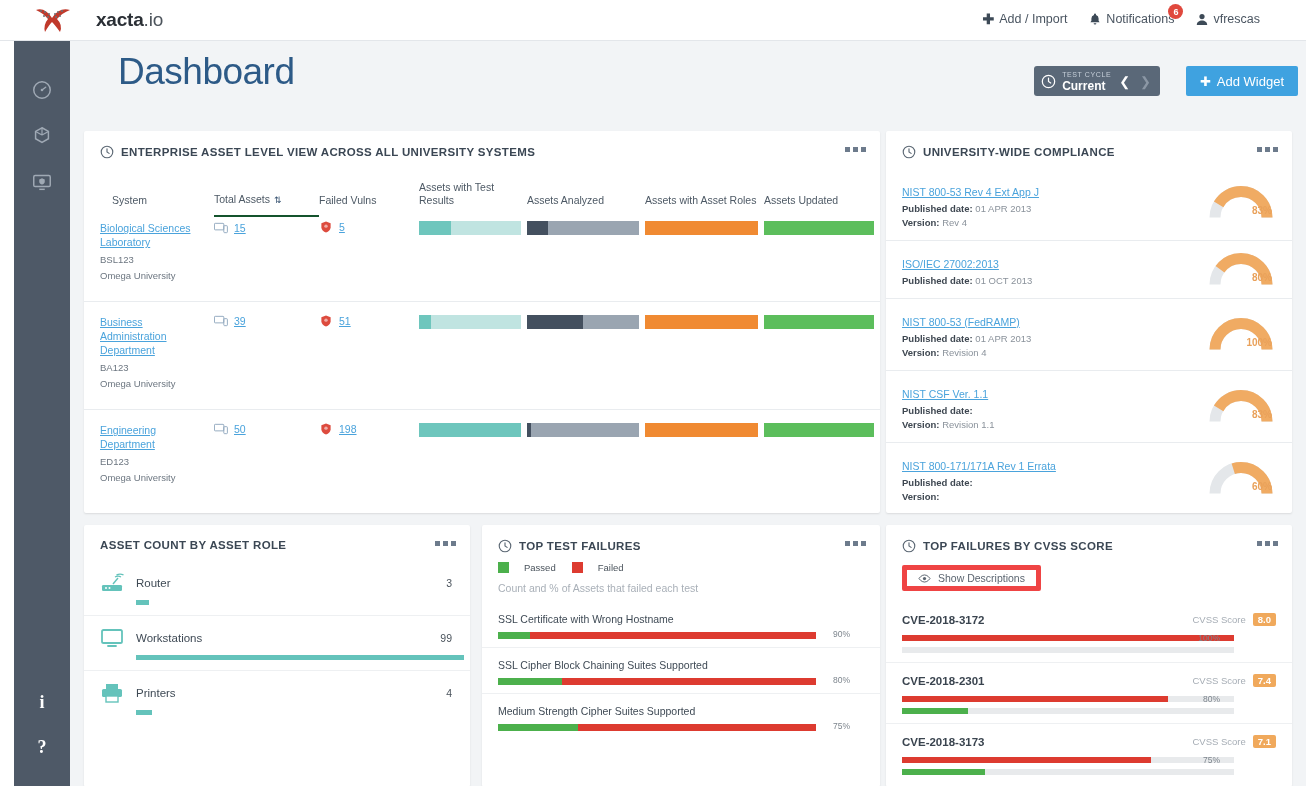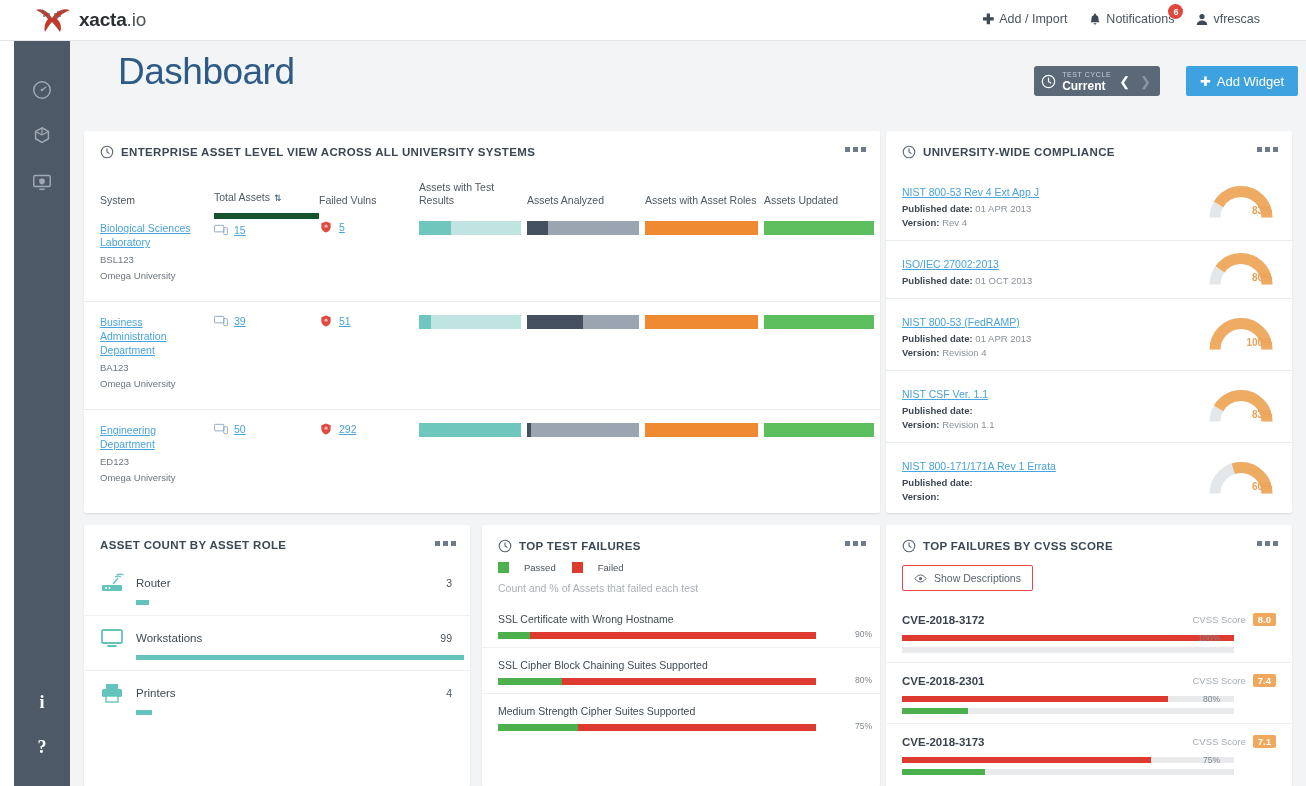--- a/index.html
+++ b/index.html
@@ -8,21 +8,21 @@
     font-family: "Liberation Sans", sans-serif;
     background: #ffffff;
     overflow: hidden;
   }
 
   
   .topbar {
     position: absolute; top: 0; left: 0; width: 1306px; height: 41px;
     background: #ffffff; border-bottom: 1px solid #e3e6ea;
   }
-  .logo-wrap { position: absolute; left: 32px; top: 5px; display: flex; align-items: center; gap: 5px; }
+  .logo-wrap { position: absolute; left: 32px; top: 5px; display: flex; align-items: center; gap: 22px; }
   .logo-mark { width: 42px; height: 30px; }
   .logo-text { font-size: 19px; color: #3b4148; letter-spacing: -.2px; }
   .logo-text b { font-weight: bold; color: #2a2f35; }
   .logo-text span.io { color: #4d545c; font-weight: normal; }
 
   .topnav { position: absolute; right: 46px; top: 12px; display: flex; align-items: center; gap: 22px; }
   .topnav-item {
     display: flex; align-items: center; gap: 5px;
     font-size: 12.5px; color: #4a5561; cursor: pointer; position: relative;
   }
@@ -86,22 +86,22 @@
   .kebab { position: absolute; right: 14px; top: 16px; display: flex; gap: 3px; cursor: pointer; }
   .kebab i { width: 5px; height: 5px; background: #6d7b8c; display: block; }
 
   
   #p-enterprise { left: 14px; top: 90px; width: 796px; height: 382px; }
   table.ent { width: 100%; border-collapse: collapse; margin-top: 22px; table-layout: fixed; }
   table.ent th {
     font-size: 10.5px; color: #4d5965; font-weight: normal; text-align: left;
     vertical-align: bottom; padding: 0 6px 9px 0; line-height: 1.25;
   }
-  table.ent th:first-child { padding-left: 16px; }
-  th.sortable { color: #2d4f77; font-weight: bold; border-bottom: 6px solid #14532d; }
+  table.ent th:first-child { padding-left: 28px; }
+  th.sortable { color: #2d4f77; font-weight: bold; border-bottom: 2px solid #14532d; }
   .sort-ic { display: inline-block; margin-left: 4px; font-size: 9px; color: #34506f; }
   table.ent td {
     padding: 13px 6px 18px 0; vertical-align: top;
     border-top: 1px solid #e9ecef; font-size: 10px; color: #5b6570;
   }
   table.ent tr:first-child td { border-top: none; padding-top: 5px; }
   table.ent td:first-child { padding-left: 16px; }
   .sys-link { color: #4aa3dc; font-size: 10.5px; text-decoration: underline; cursor: pointer; display: block; line-height: 1.35; }
   .sys-sub { color: #6c7680; font-size: 9.5px; line-height: 1.45; margin-top: 3px; }
   .cell-ic-row { display: flex; align-items: center; gap: 6px; }
@@ -134,26 +134,26 @@
   #p-testfail { left: 412px; top: 484px; width: 398px; height: 262px; overflow: hidden; }
   .legend { display: flex; gap: 16px; padding: 9px 16px 0 16px; }
   .legend-item { display: flex; align-items: center; gap: 15px; font-size: 9.5px; color: #4a535c; }
   .legend-sw { width: 11px; height: 11px; display: block; }
   .sub-note { font-size: 10.5px; color: #a9b0b8; padding: 9px 16px 0 16px; }
   .tf-row { padding: 11px 16px 8px 16px; border-top: 1px solid #eef0f2; position: relative; }
   .tf-row.first { border-top: none; margin-top: 8px; }
   .tf-label { font-size: 10.5px; color: #3f4a55; margin-bottom: 7px; }
   .tf-bar { display: flex; height: 7px; width: 318px; }
   .tf-bar i { display: block; height: 100%; }
-  .tf-pct { position: absolute; right: 8px; bottom: 8px; font-size: 8.5px; color: #7d858d; }
+  .tf-pct { position: absolute; right: 30px; bottom: 8px; font-size: 8.5px; color: #7d858d; }
 
   
   #p-cvss { left: 816px; top: 484px; width: 406px; height: 262px; overflow: hidden; }
   .showdesc {
-    margin: 12px 16px 0 16px; border: 1px solid #ef4444; background: #fff; border-radius: 2px;
+    margin: 12px 16px 0 16px; border: 5px solid #ef4444; background: #fff; border-radius: 2px;
     height: 26px; display: inline-flex; align-items: center; gap: 7px; padding: 0 11px;
     font-size: 10.5px; color: #5b6570; cursor: pointer; font-family: "Liberation Sans", sans-serif;
   }
   .cv-row { padding: 11px 16px 9px 16px; border-top: 1px solid #eef0f2; position: relative; }
   .cv-row.first { border-top: none; margin-top: 11px; }
   .cv-head { display: flex; align-items: center; }
   .cv-id { font-size: 11.5px; color: #3a444f; font-weight: bold; }
   .cv-score-lbl { margin-left: auto; font-size: 9.5px; color: #a6adb5; margin-right: 7px; }
   .cv-score { background: #f0a95c; color: #fff; font-size: 9.5px; font-weight: bold;
      padding: 1px 5px; border-radius: 2px; }
@@ -406,21 +406,21 @@
                 </svg>
                 <a class="num-link">50</a>
               </span>
             </td>
   <td>
     <span class="cell-ic-row">
                 <svg class="mini-ic" viewBox="0 0 14 14">
   <path d="M7 .7l5.4 2v4.5c0 3-2.4 5-5.4 6.1C4 12.2 1.6 10.2 1.6 7.2V2.7z" fill="#dd4b3e"></path>
   <circle cx="7" cy="6" r="2" fill="#fff" opacity=".55"></circle>
                 </svg>
-                <a class="num-link">292</a>
+                <a class="num-link">198</a>
               </span>
             </td>
   <td>
               <span class="stackbar">
     <i style="width:100%;background:#6ec6bd"></i>
     <i style="width:0%;background:#c0e4e1"></i>
               </span>
             </td>
   <td>
               <span class="stackbar">

